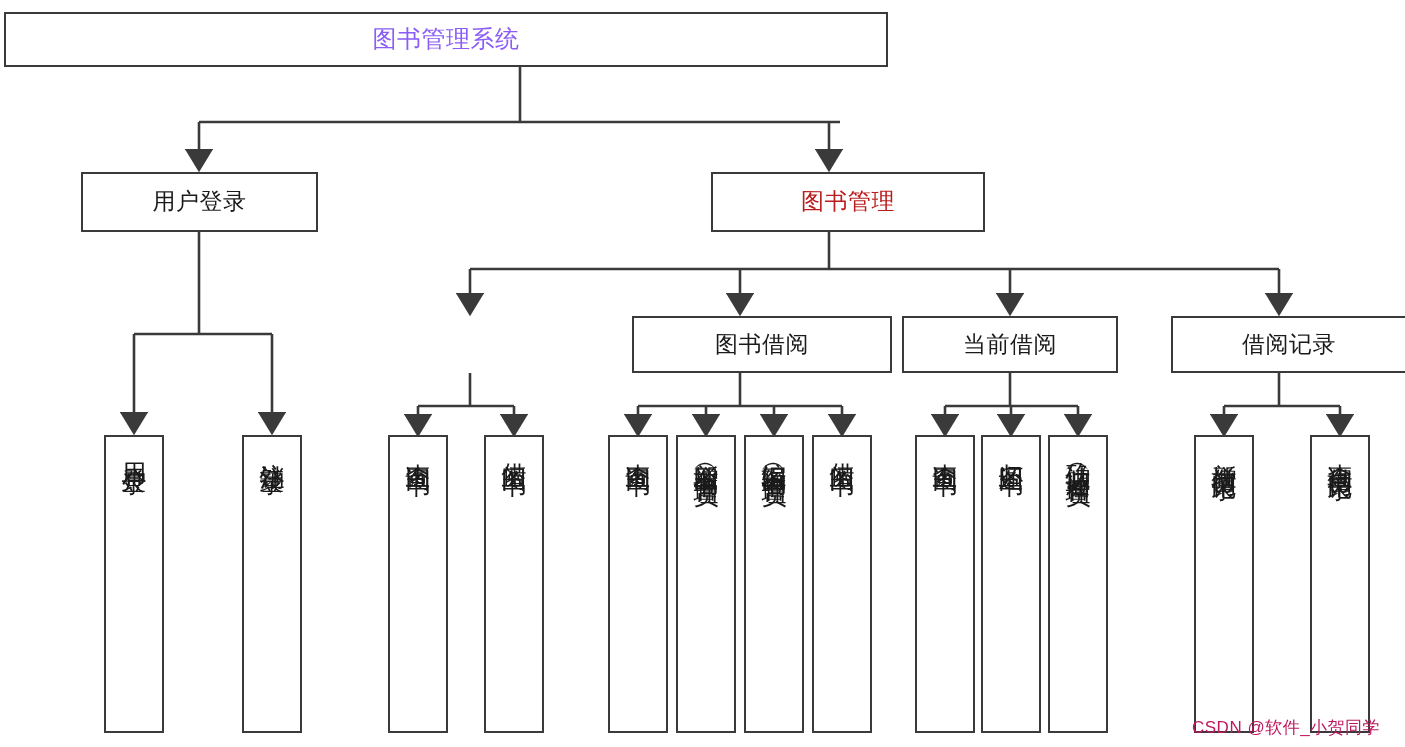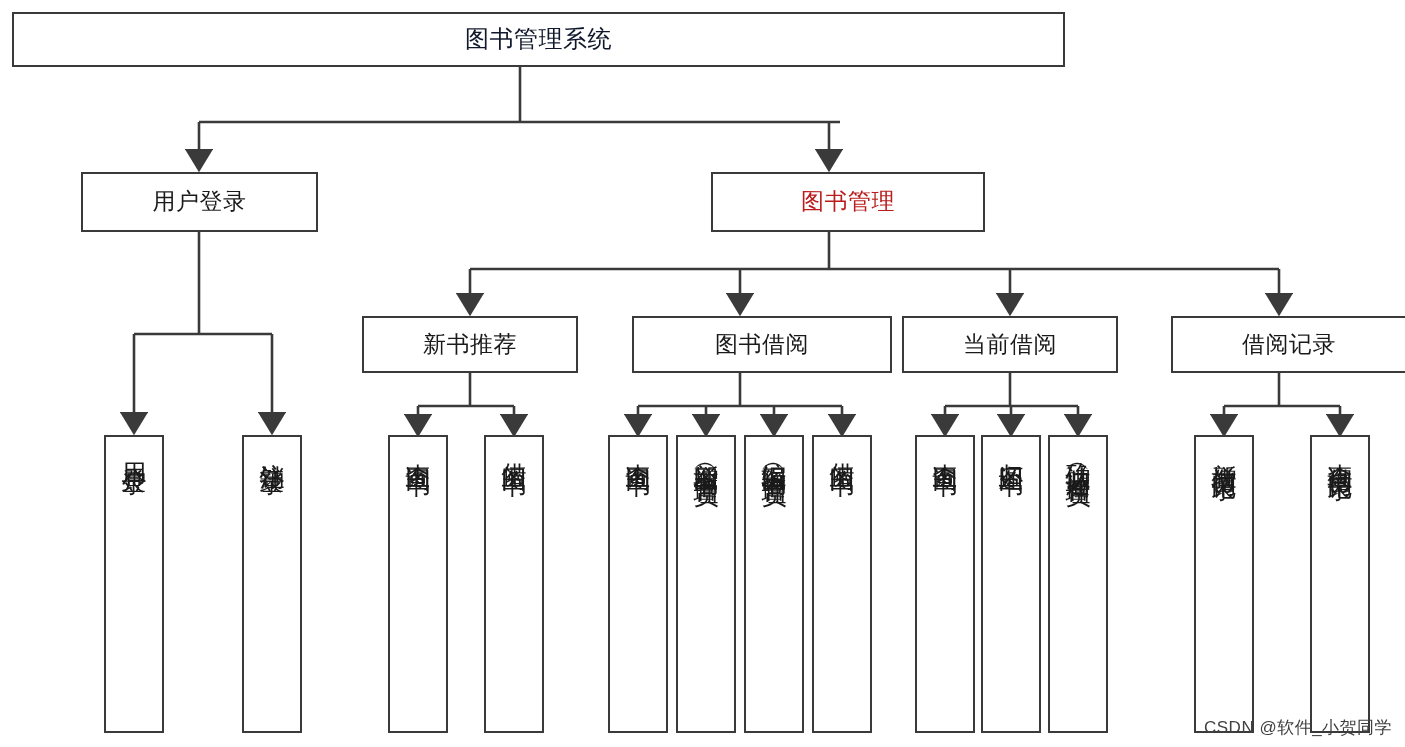--- a/index.html
+++ b/index.html
@@ -121,34 +121,31 @@
       <path d="M1011,406 L1011,417" marker-end="url(#arrow)"></path>
       <path d="M1078,406 L1078,417" marker-end="url(#arrow)"></path>
 
       <path d="M1279,373 L1279,406"></path>
       <path d="M1224,406 L1340,406"></path>
       <path d="M1224,406 L1224,417" marker-end="url(#arrow)"></path>
       <path d="M1340,406 L1340,417" marker-end="url(#arrow)"></path>
     </g>
   </svg>
 
-  <div class="node horiz root" style="left: 12px; top: 12px; width: 1053px; height: 55px; border-color: rgb(58, 58, 58); color: #0f172a;">
+  <div class="node horiz root" style="left: 4px; top: 12px; width: 884px; height: 55px; border-color: rgb(58, 58, 58); color: #8b5cf6;">
     <span class="label">图书管理系统</span>
   </div>
 
   <div class="node horiz" style="left: 81px; top: 172px; width: 237px; height: 60px; border-color: rgb(58, 58, 58); color: rgb(26, 26, 26);">
     <span class="label">用户登录</span>
   </div>
   <div class="node horiz" style="left: 711px; top: 172px; width: 274px; height: 60px; border-color: rgb(58, 58, 58); color: #b91c1c;">
     <span class="label">图书管理</span>
   </div>
 
-  <div class="node horiz" style="left: 362px; top: 316px; width: 216px; height: 57px; border-color: rgb(58, 58, 58); color: rgb(26, 26, 26);">
-    <span class="label">新书推荐</span>
-  </div>
   <div class="node horiz" style="left: 632px; top: 316px; width: 260px; height: 57px; border-color: rgb(58, 58, 58); color: rgb(26, 26, 26);">
     <span class="label">图书借阅</span>
   </div>
   <div class="node horiz" style="left: 902px; top: 316px; width: 216px; height: 57px; border-color: rgb(58, 58, 58); color: rgb(26, 26, 26);">
     <span class="label">当前借阅</span>
   </div>
   <div class="node horiz" style="left: 1171px; top: 316px; width: 236px; height: 57px; border-color: rgb(58, 58, 58); color: rgb(26, 26, 26);">
     <span class="label">借阅记录</span>
   </div>
 
@@ -185,15 +182,15 @@
   <div class="node vert" style="left: 1048px; top: 435px; width: 60px; height: 298px; border-color: rgb(58, 58, 58); color: rgb(26, 26, 26);">
     <span class="label">确认归还（管理员）</span>
   </div>
   <div class="node vert" style="left: 1194px; top: 435px; width: 60px; height: 298px; border-color: rgb(58, 58, 58); color: rgb(26, 26, 26);">
     <span class="label">新增借阅记录</span>
   </div>
   <div class="node vert" style="left: 1310px; top: 435px; width: 60px; height: 298px; border-color: rgb(58, 58, 58); color: rgb(26, 26, 26);">
     <span class="label">查询借阅记录</span>
   </div>
 
-  <div class="watermark" style="left: 1192px; top: 716px; color: #404040; margin-left: 12px;">CSDN @软件_小贺同学</div>
+  <div class="watermark" style="left: 1192px; top: 716px; color: #be185d;">CSDN @软件_小贺同学</div>
 
 </div>
 
 </body></html>

